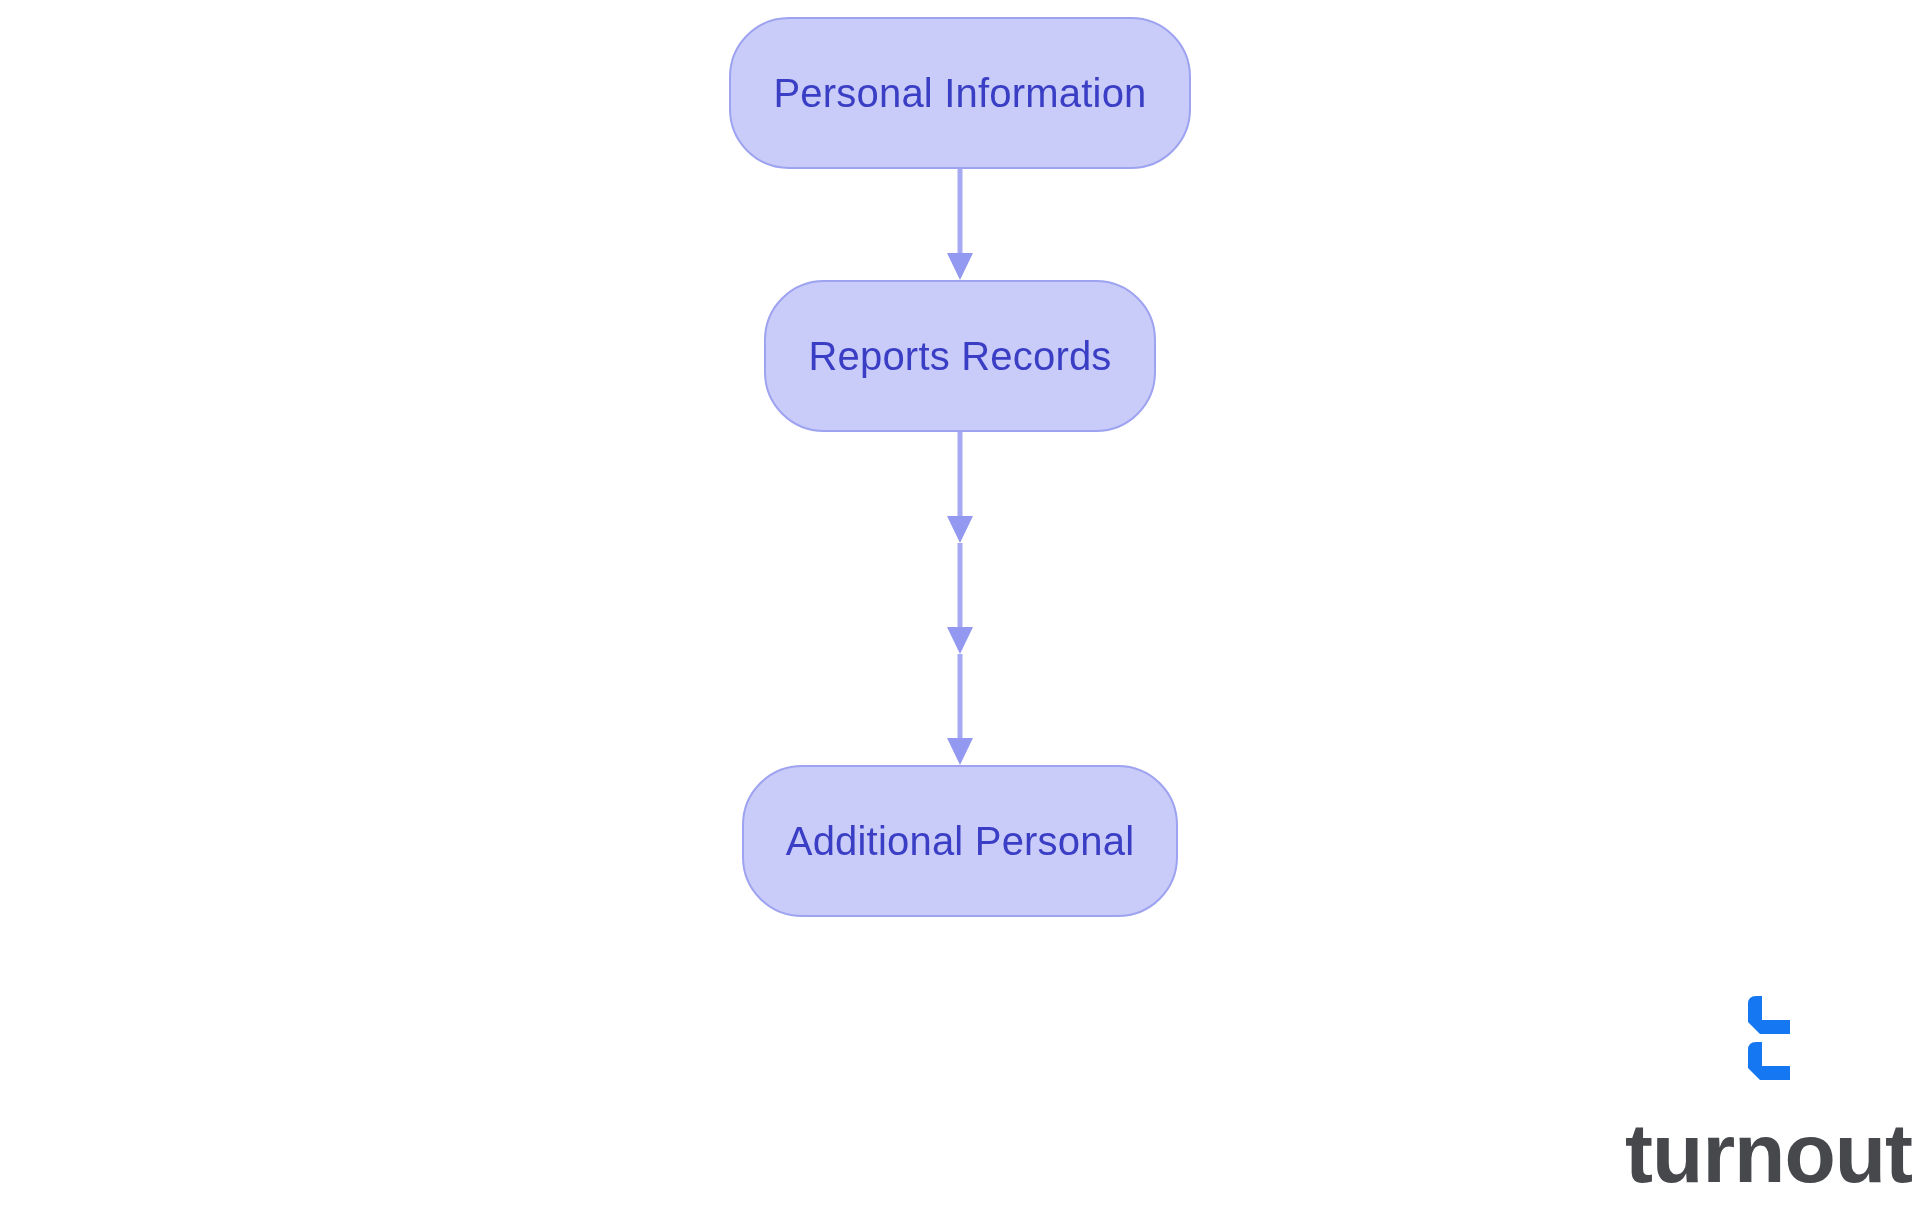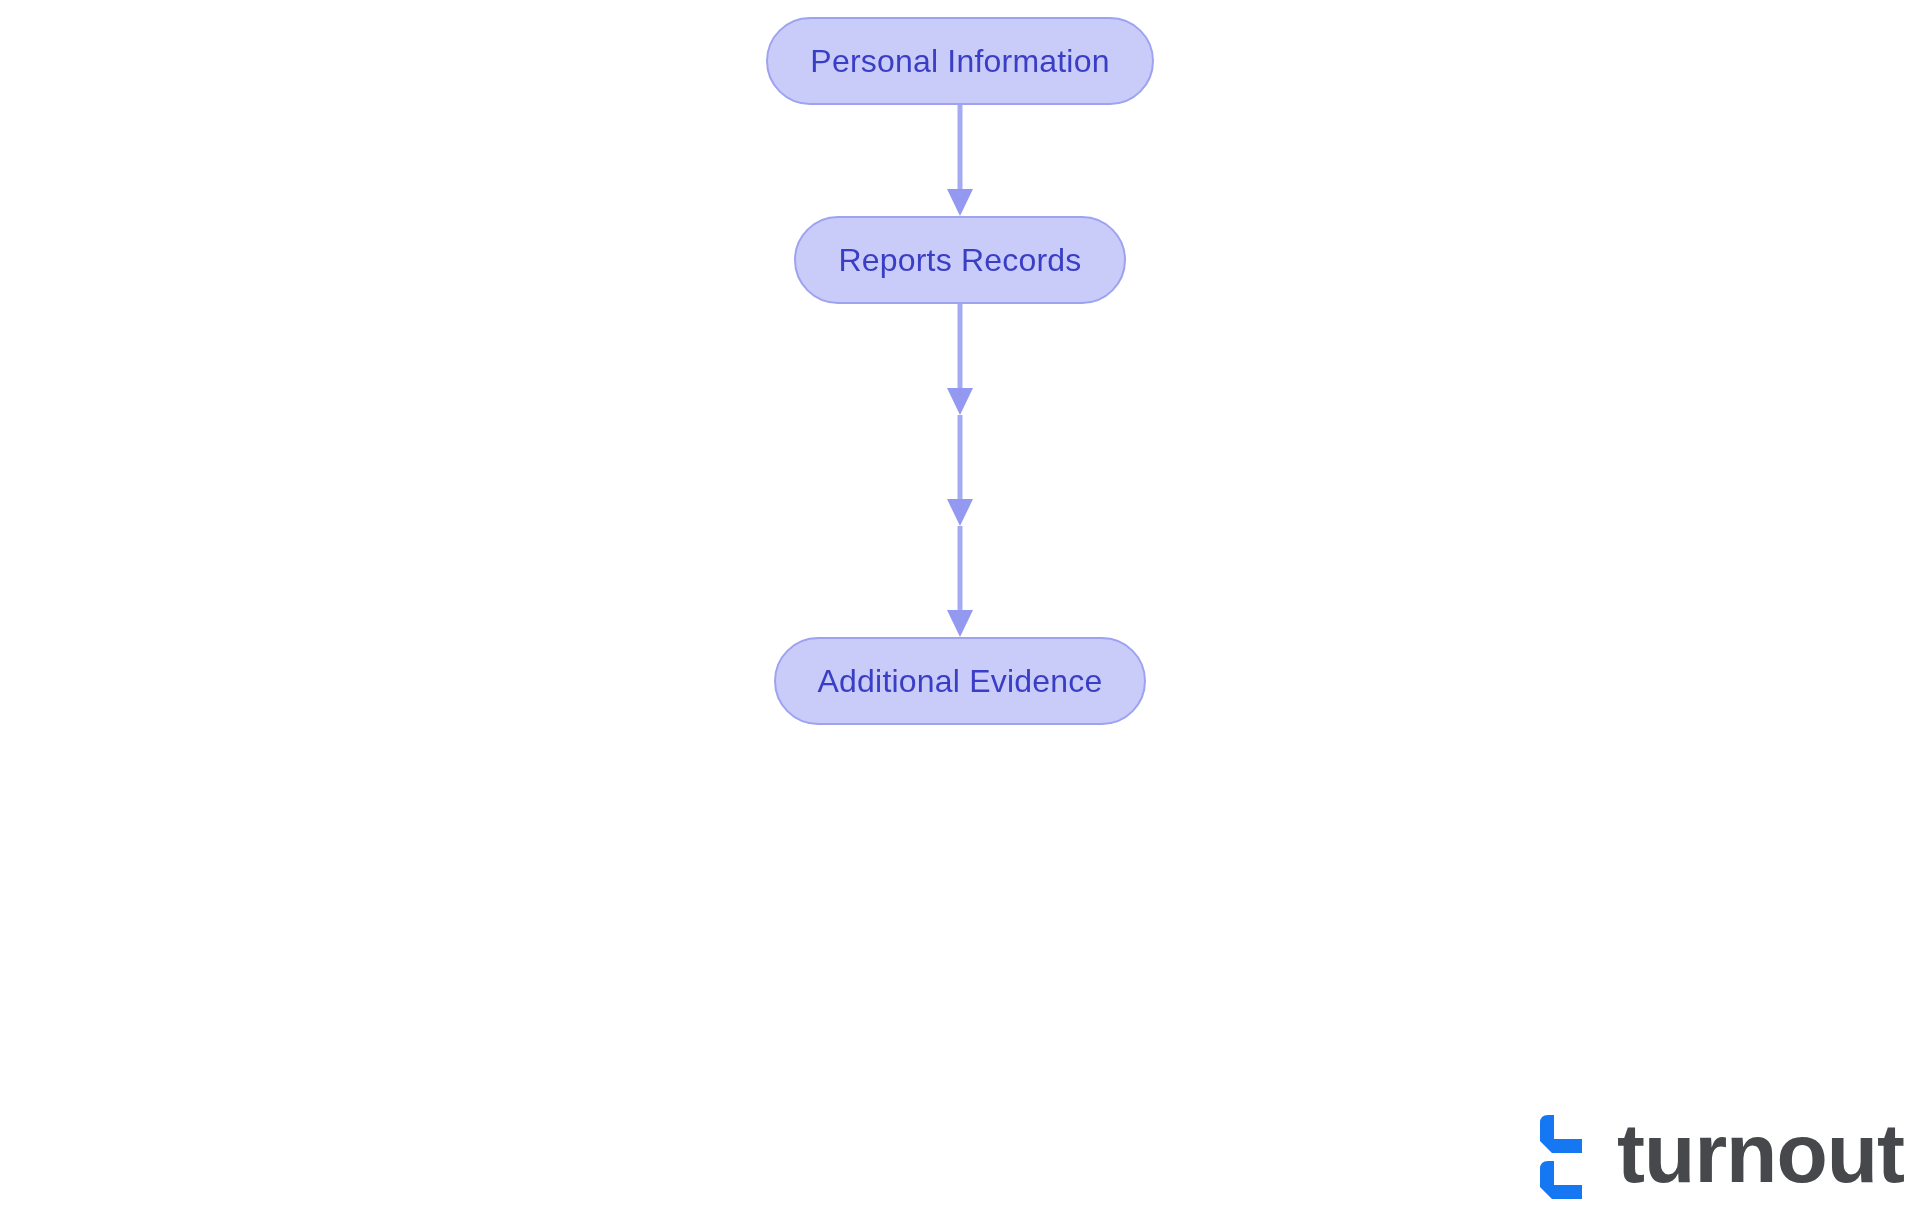--- a/index.html
+++ b/index.html
@@ -22,49 +22,50 @@
     position: absolute;
     top: 17px;
     left: 0;
     width: 100%;
     display: flex;
     flex-direction: column;
     align-items: center;
   }
   .node {
     box-sizing: border-box;
-    height: 88px;
+    height: 152px;
     min-width: 250px;
     padding: 0 42px;
     border-radius: 60px;
     background: var(--node-fill, #c9cbf8);
     border: 2px solid var(--node-border, #9da3f0);
     display: flex;
     align-items: center;
     justify-content: center;
-    font-size: 32px;
+    font-size: 40px;
     letter-spacing: 0.2px;
     color: var(--node-text, #3a3ec5);
     white-space: nowrap;
   }
   .arrow {
     width: 30px;
     height: 111px;
     display: block;
     flex: 0 0 auto;
   }
   .arrow .shaft { fill: var(--arrow-line, #a6aaf3); }
   .arrow .head  { fill: var(--arrow-head, #9399f0); }
   .logo {
     position: absolute;
-    right: 16px;
+    right: 8px;
     bottom: 16px;
     display: flex;
     align-items: center;
     gap: 35px;
+    flex-direction: column;
   }
   .logo-icon {
     width: 42px;
     height: 84px;
     display: block;
     fill: var(--logo-blue, #1677f2);
   }
   .logo-text {
     font-size: 84px;
     font-weight: 700;
@@ -105,21 +106,21 @@
       <polygon class="head" points="2,84 28,84 15,111"></polygon>
     </svg>
 
 
     <svg class="arrow" viewBox="0 0 30 111" aria-hidden="true">
       <rect class="shaft" x="12.5" y="0" width="5" height="87"></rect>
       <polygon class="head" points="2,84 28,84 15,111"></polygon>
     </svg>
 
     <div class="node">
-      <span>Additional Evidence</span>
+      <span>Additional Personal</span>
     </div>
 
   </div>
 
   <div class="logo">
     <svg class="logo-icon" viewBox="0 0 42 84" aria-hidden="true">
       <path d="M8 0 H14 V24 H42 V38 H12 L0 26 V8 Q0 0 8 0 Z"></path>
       <path d="M8 46 H14 V70 H42 V84 H12 L0 72 V54 Q0 46 8 46 Z"></path>
     </svg>
     <span class="logo-text">turnout</span>

